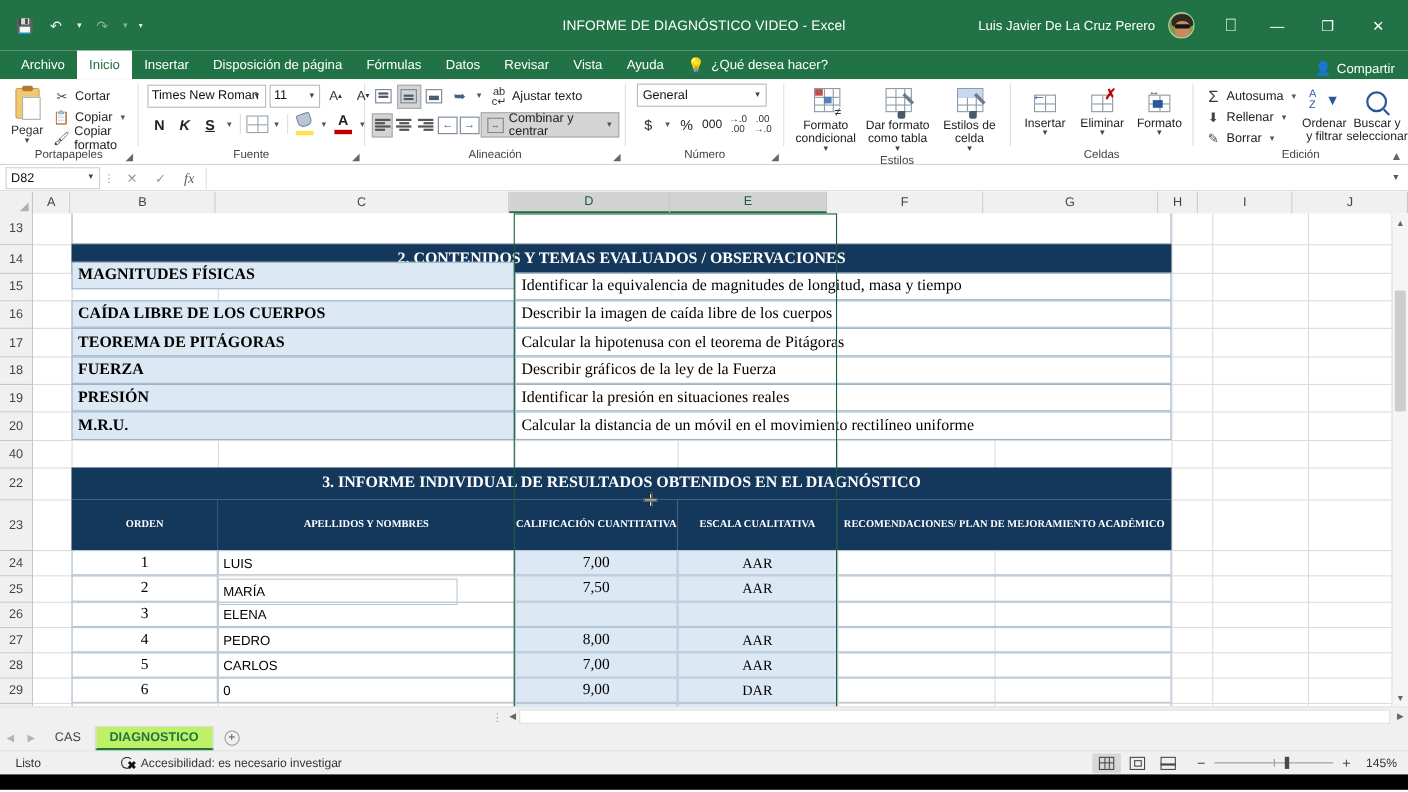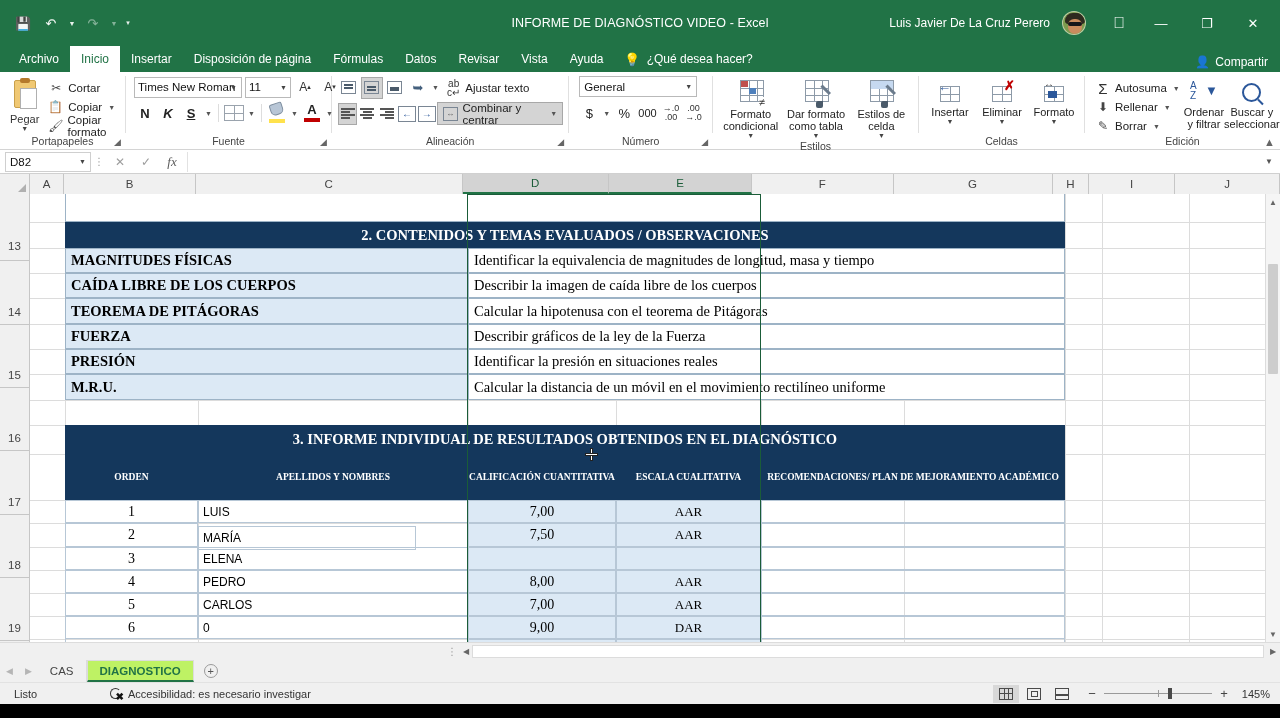--- a/index.html
+++ b/index.html
@@ -240,21 +240,21 @@
   .ch {
     height: 20px; border-right: 1px solid #c6c6c6; background: #f0f0f0;
     display: flex; align-items: center; justify-content: center;
     font-size: 11.5px; color: #444;
   }
   .ch.sel { background: #d3d3d3; color: #1a5c38; border-bottom: 2px solid #217346; height: 20px; }
   .gridbody { display: flex; height: 448px; position: relative; }
   .rowhead { width: 30px; background: #f0f0f0; border-right: 1px solid #c6c6c6; }
   .rh {
     border-bottom: 1px solid #c6c6c6; display: flex; align-items: center; justify-content: center;
-    font-size: 11.5px; color: #444; background: #f0f0f0; margin-top: 38px;
+    font-size: 11.5px; color: #444; background: #f0f0f0;
   }
   .cells { position: relative; flex: 1; background: #fff; }
   .vline { position: absolute; top: 0; bottom: 0; width: 1px; background: #dcdcdc; }
   .hline { position: absolute; left: 0; right: 0; height: 1px; background: #dcdcdc; }
   .cell { position: absolute; overflow: hidden; white-space: nowrap; }
 
   .navy {
     background: #14375c; color: #fff; font-family: "Liberation Serif", serif;
     font-weight: bold; display: flex; align-items: center; justify-content: center;
   }
@@ -800,21 +800,21 @@
         <div class="hline" style="top:353px"></div>
         <div class="hline" style="top:376px"></div>
         <div class="hline" style="top:399px"></div>
         <div class="hline" style="top:422px"></div>
         <div class="hline" style="top:445px"></div>
 
         <div class="cell" style="left:35px;top:0;width:1000px;height:28px;background:#fff;border:1px solid #9db3c6;border-top:none"></div>
 
         <div class="cell navy" style="left:35px;top:28px;width:1000px;height:26px;font-size:14.5px">2. CONTENIDOS Y TEMAS EVALUADOS / OBSERVACIONES</div>
 
-        <div class="cell lbl" style="left:35px;top:54px;width:403px;height:25px">MAGNITUDES FÍSICAS</div>
+        <div class="cell lbl" style="left:35px;top:44px;width:403px;height:25px">MAGNITUDES FÍSICAS</div>
         <div class="cell desc" style="left:438px;top:54px;width:597px;height:25px">Identificar la equivalencia de magnitudes de longitud, masa y tiempo</div>
 
         <div class="cell lbl" style="left:35px;top:79px;width:403px;height:25px">CAÍDA LIBRE DE LOS CUERPOS</div>
         <div class="cell desc" style="left:438px;top:79px;width:597px;height:25px">Describir la imagen de caída libre de los cuerpos</div>
 
         <div class="cell lbl" style="left:35px;top:104px;width:403px;height:26px">TEOREMA DE PITÁGORAS</div>
         <div class="cell desc" style="left:438px;top:104px;width:597px;height:26px">Calcular la hipotenusa con el teorema de Pitágoras</div>
 
         <div class="cell lbl" style="left:35px;top:130px;width:403px;height:25px">FUERZA</div>
         <div class="cell desc" style="left:438px;top:130px;width:597px;height:25px">Describir gráficos de la ley de la Fuerza</div>

